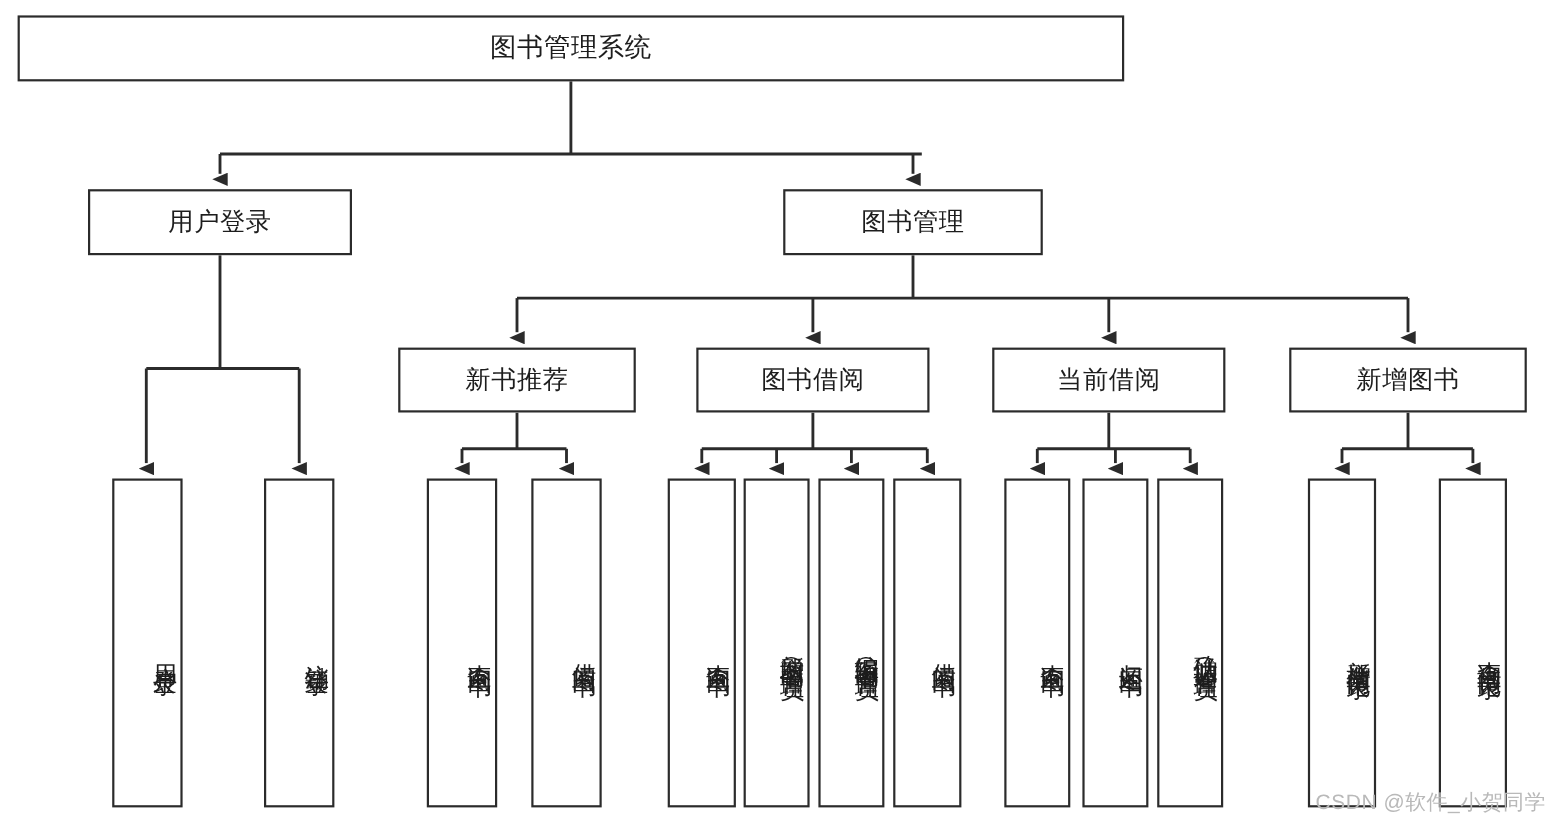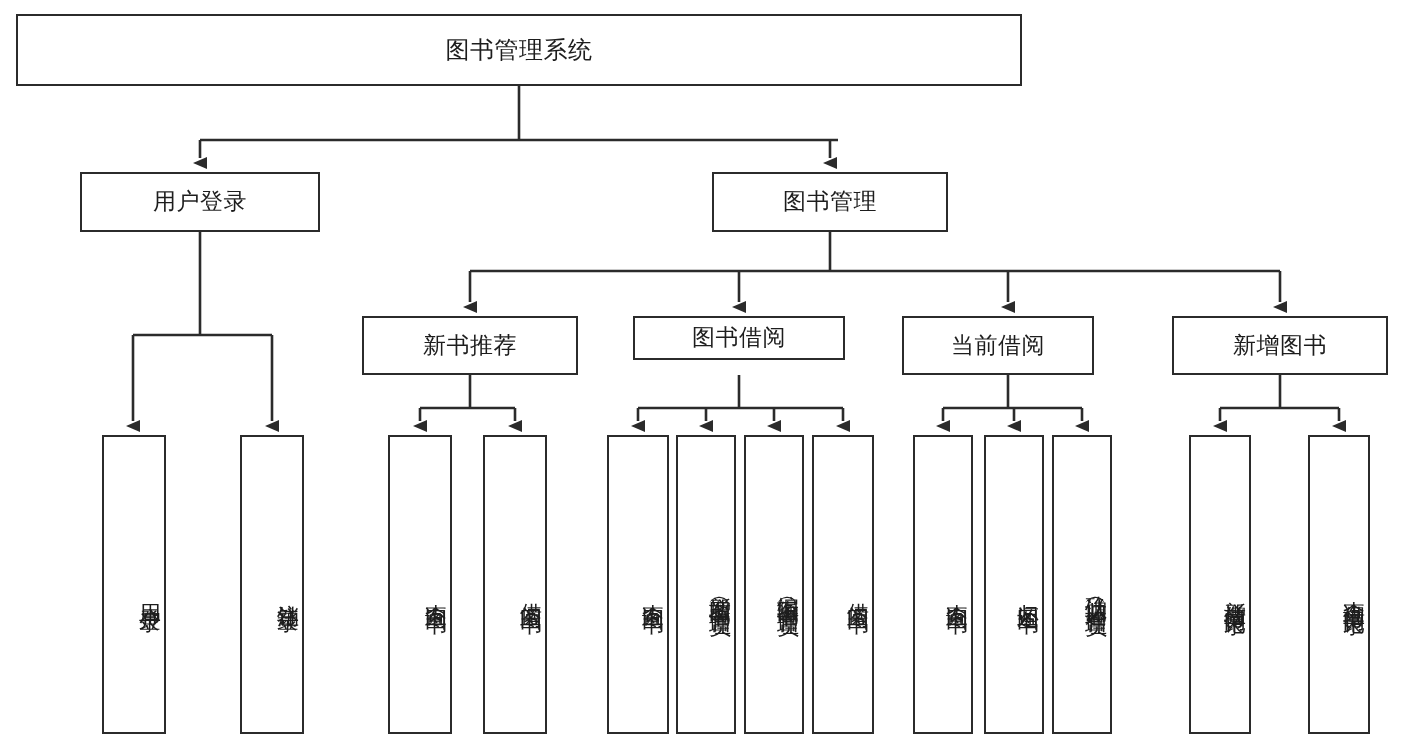--- a/index.html
+++ b/index.html
@@ -114,36 +114,36 @@
       <path d="M1082,408 L1082,421" marker-end="url(#ah)"></path>
 
       <path d="M1280,375 L1280,408"></path>
       <path d="M1220,408 L1339,408"></path>
       <path d="M1220,408 L1220,421" marker-end="url(#ah)"></path>
       <path d="M1339,408 L1339,421" marker-end="url(#ah)"></path>
     </g>
   </svg>
 
   <div id="nodes">
-      <div class="node horiz title" style="left: 16px; top: 14px; width: 1006px; height: 72px;">
+      <div class="node horiz title" style="left: 16px; top: 14px; width: 1006px; height: 60px;">
         <span>图书管理系统</span>
       </div>
       <div class="node horiz" style="left: 80px; top: 172px; width: 240px; height: 60px;">
         <span>用户登录</span>
       </div>
       <div class="node horiz" style="left: 712px; top: 172px; width: 236px; height: 60px;">
         <span>图书管理</span>
       </div>
       <div class="node horiz" style="left: 362px; top: 316px; width: 216px; height: 59px; text-align: center;">
         <span>新书推荐</span>
       </div>
-      <div class="node horiz" style="left: 633px; top: 316px; width: 212px; height: 44px;">
+      <div class="node horiz" style="left: 633px; top: 316px; width: 212px; height: 59px;">
         <span>图书借阅</span>
       </div>
-      <div class="node horiz" style="left: 902px; top: 316px; width: 192px; height: 59px;">
+      <div class="node horiz" style="left: 902px; top: 316px; width: 212px; height: 59px;">
         <span>当前借阅</span>
       </div>
       <div class="node horiz" style="left: 1172px; top: 316px; width: 216px; height: 59px;">
         <span>新增图书</span>
       </div>
       <div class="node vert" style="left: 102px; top: 435px; width: 64px; height: 299px;">
         <span>用户登录</span>
       </div>
       <div class="node vert" style="left: 240px; top: 435px; width: 64px; height: 299px;">
         <span>注销登录</span>
@@ -176,13 +176,14 @@
         <span>确认归还（管理员）</span>
       </div>
       <div class="node vert" style="left: 1189px; top: 435px; width: 62px; height: 299px;">
         <span>新增借阅记录</span>
       </div>
       <div class="node vert" style="left: 1308px; top: 435px; width: 62px; height: 299px;">
         <span>查询借阅记录</span>
       </div>
     </div>
 
+  <div class="watermark" style="left:1196px; top:716px;">CSDN @软件_小贺同学</div>
 </div>
 
 </body></html>

